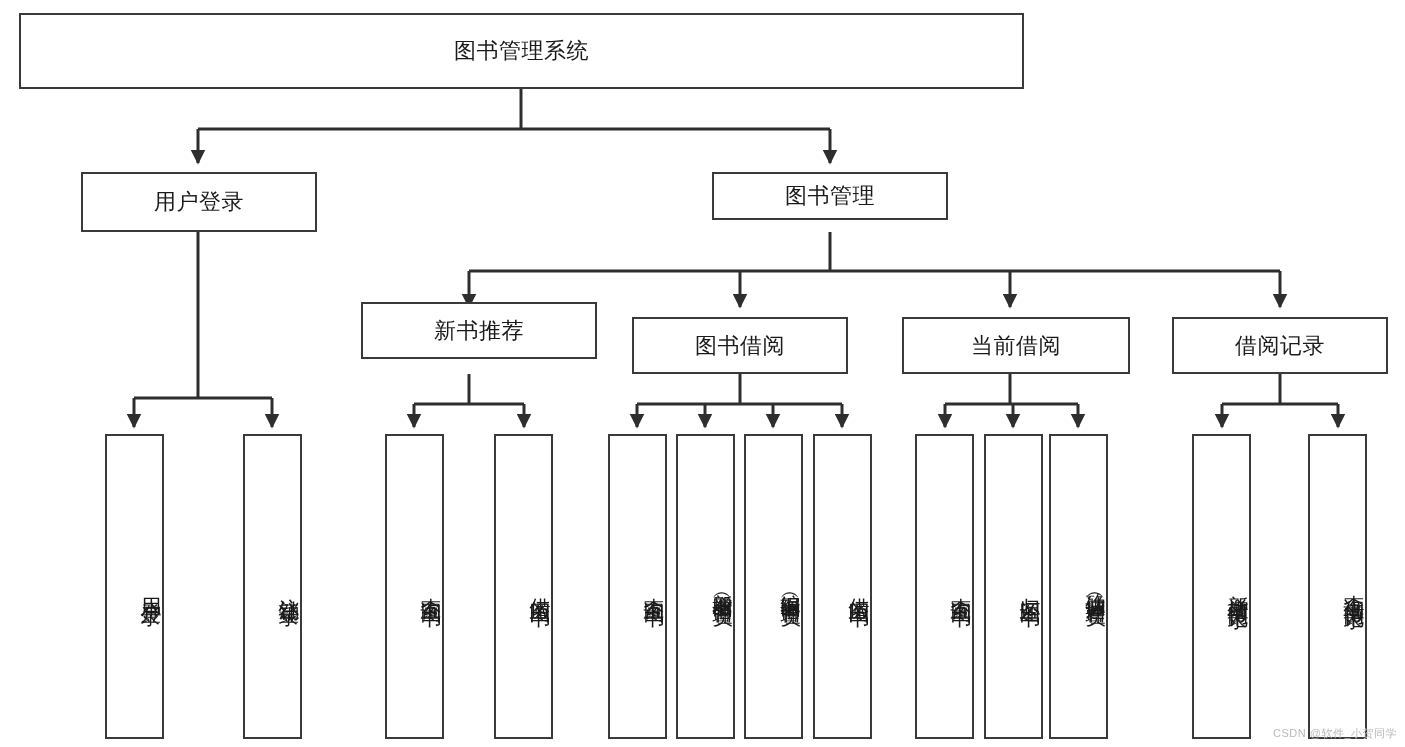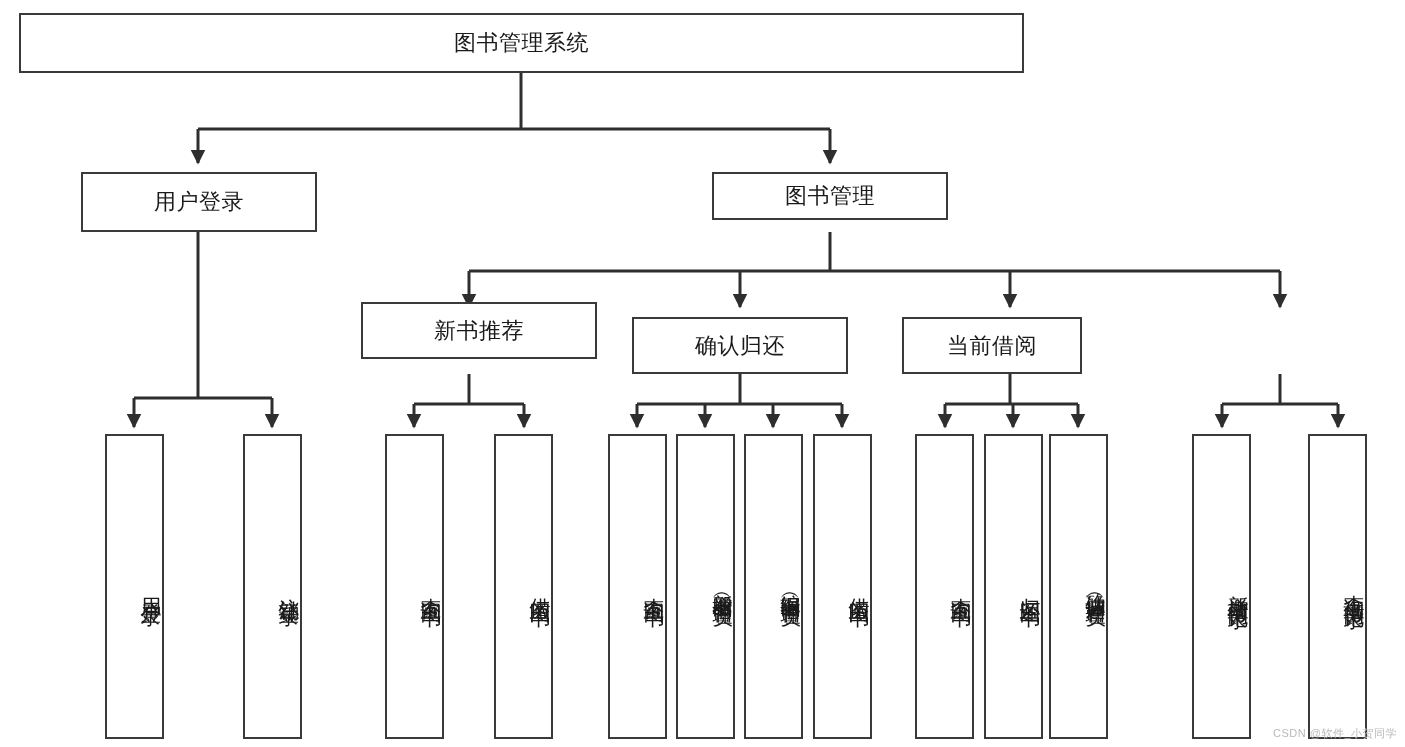--- a/index.html
+++ b/index.html
@@ -123,39 +123,42 @@
       <path d="M 1013 404 L 1013 427" marker-end="url(#arrow)"></path>
       <path d="M 1078 404 L 1078 427" marker-end="url(#arrow)"></path>
 
       <path d="M 1280 374 L 1280 404"></path>
       <path d="M 1222 404 L 1338 404"></path>
       <path d="M 1222 404 L 1222 427" marker-end="url(#arrow)"></path>
       <path d="M 1338 404 L 1338 427" marker-end="url(#arrow)"></path>
     </g>
   </svg>
 
-  <div class="node horizontal" style="left:19px; top:13px; width:1005px; height:60px;">
+  <div class="node horizontal" style="left:19px; top:13px; width:1005px; height:76px;">
     <span>图书管理系统</span>
   </div>
 
   <div class="node horizontal" style="left:81px; top:172px; width:236px; height:60px;">
     <span>用户登录</span>
   </div>
   <div class="node horizontal" style="left:712px; top:172px; width:236px; height:48px;">
     <span>图书管理</span>
   </div>
 
   <div class="node horizontal" style="left:361px; top:302px; width:236px; height:57px;">
     <span>新书推荐</span>
   </div>
   <div class="node horizontal" style="left:632px; top:317px; width:216px; height:57px;">
-    <span>确认归还</span>
-  </div>
-  <div class="node horizontal" style="left:902px; top:317px; width:180px; height:57px;">
+    <span>图书借阅</span>
+  </div>
+  <div class="node horizontal" style="left:902px; top:317px; width:228px; height:57px;">
     <span>当前借阅</span>
+  </div>
+  <div class="node horizontal" style="left:1172px; top:317px; width:216px; height:57px;">
+    <span>借阅记录</span>
   </div>
 
   <div class="node vertical" style="left:105px; top:434px; width:59px; height:305px;">
     <span class="vtext">用户登录</span>
   </div>
   <div class="node vertical" style="left:243px; top:434px; width:59px; height:305px;">
     <span class="vtext">注销登录</span>
   </div>
 
   <div class="node vertical" style="left:385px; top:434px; width:59px; height:305px;">

